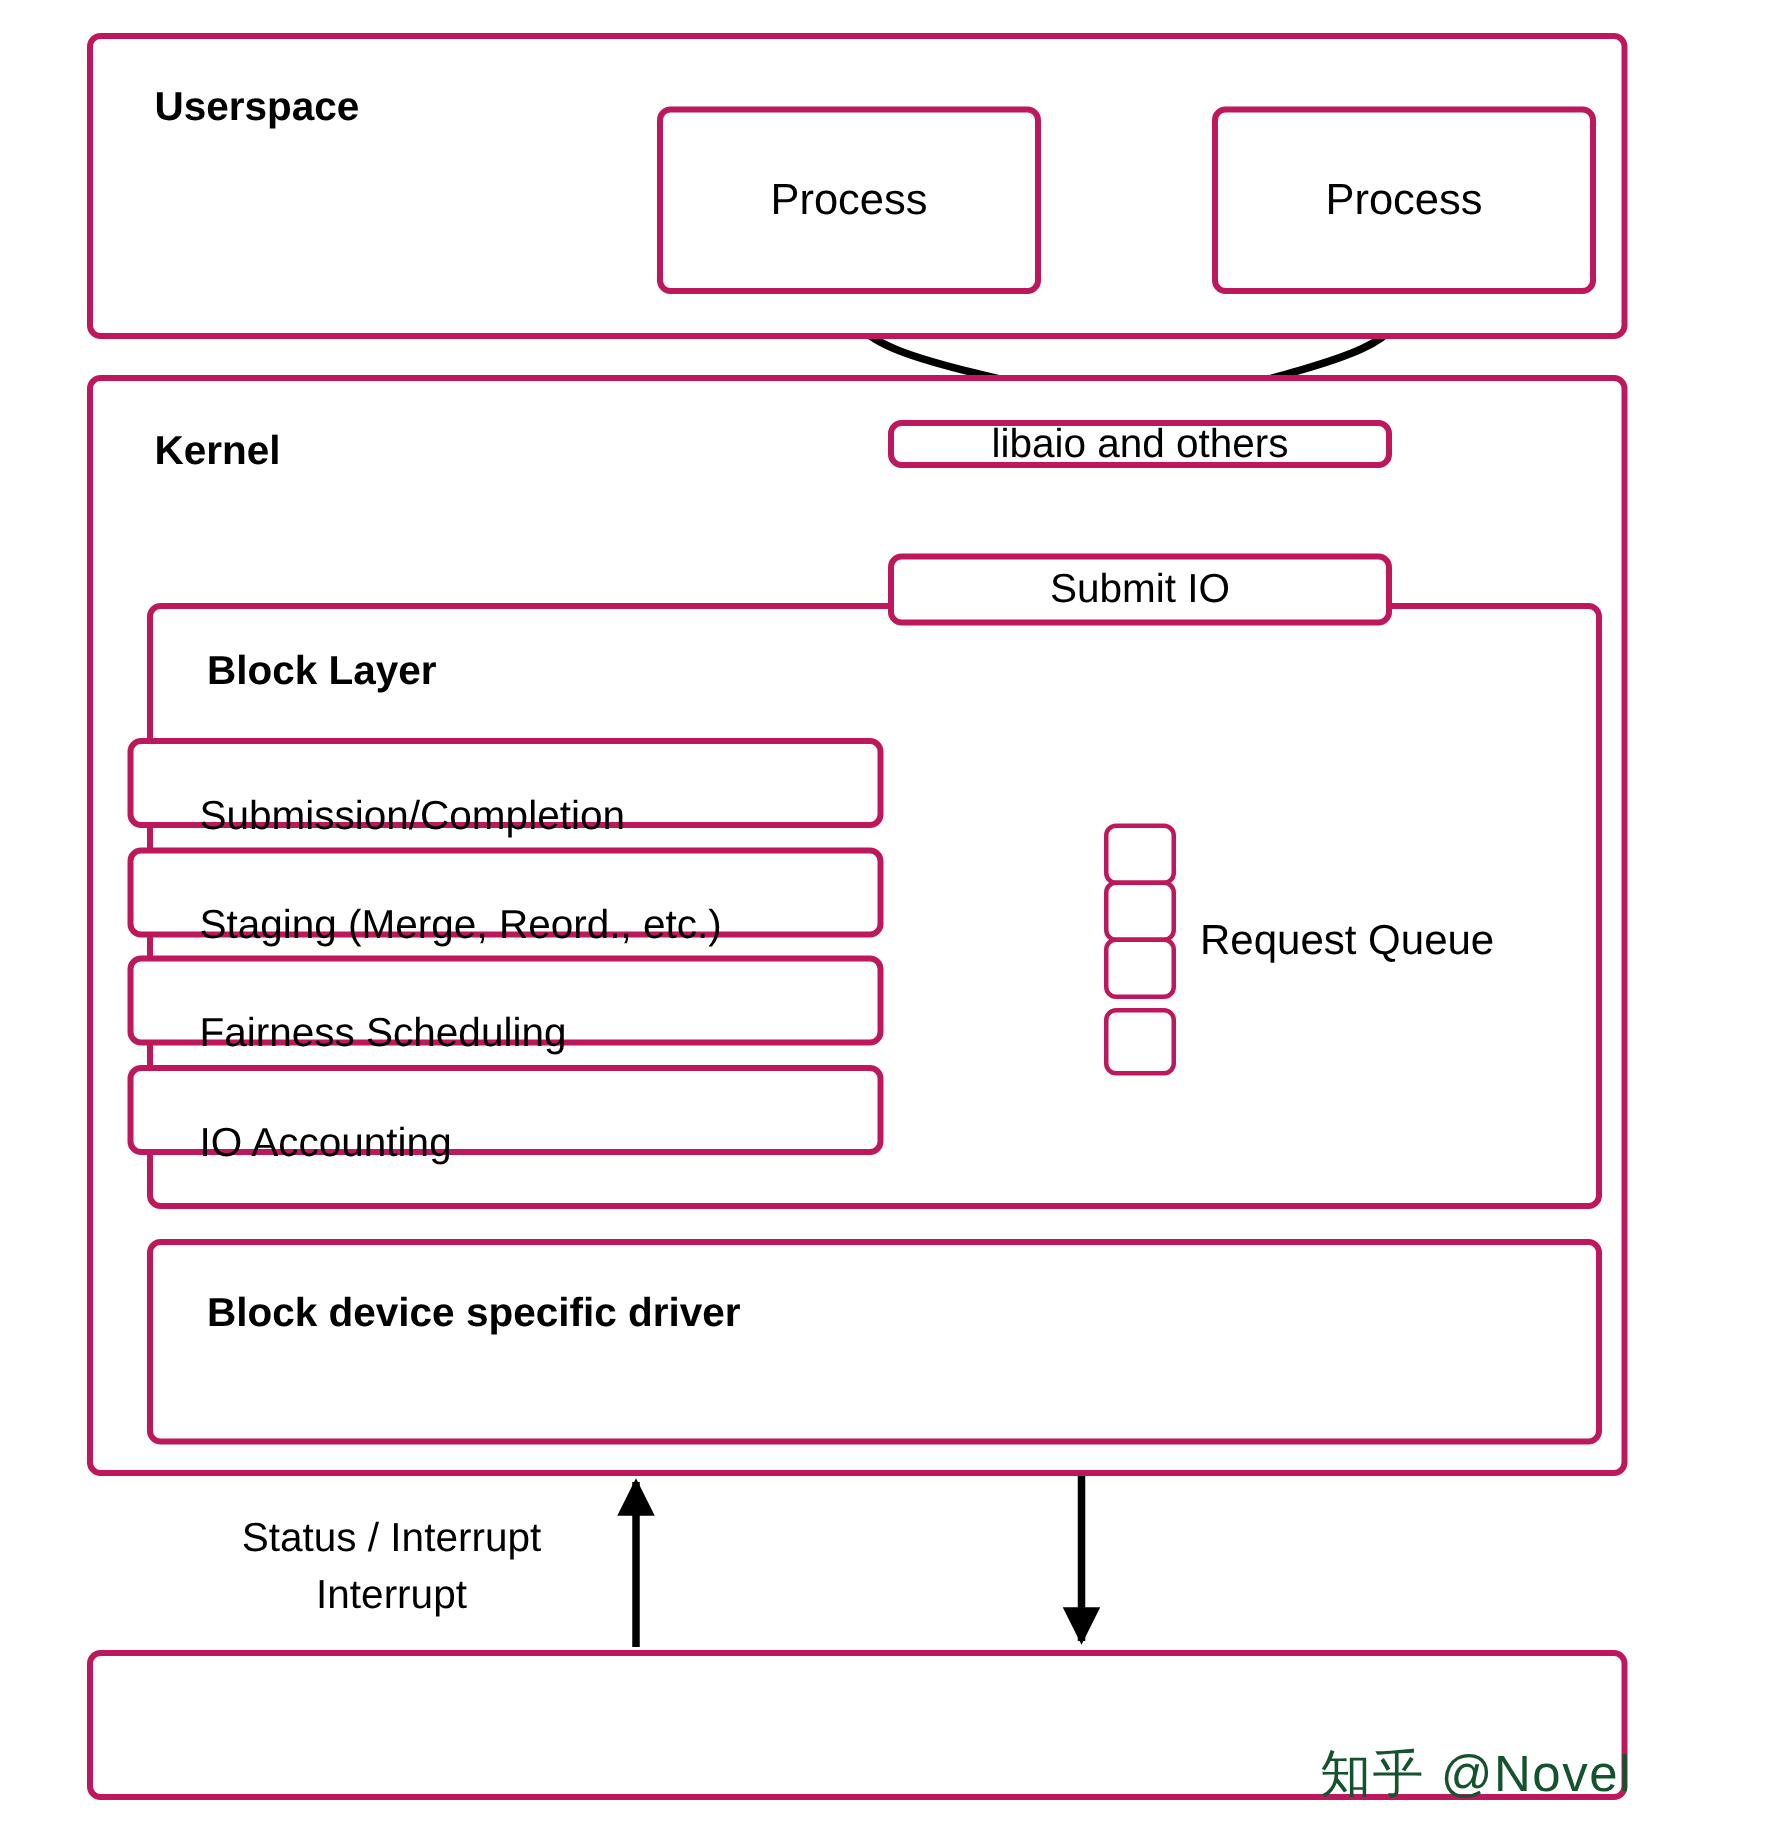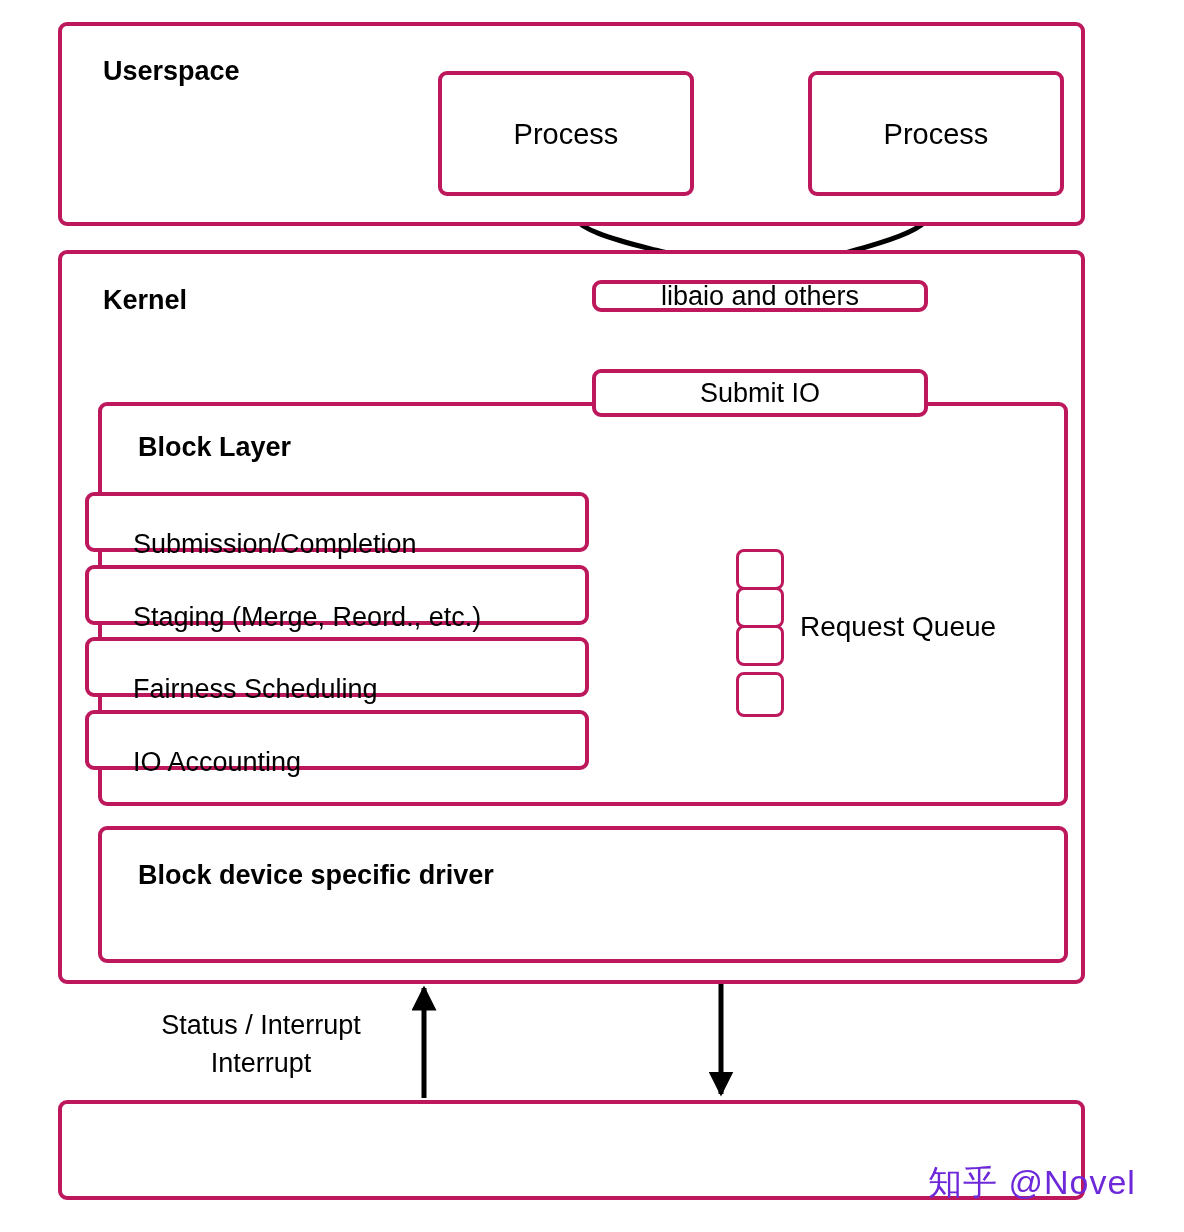--- a/index.html
+++ b/index.html
@@ -149,24 +149,24 @@
     text-align: center;
     font-size: 27px;
     line-height: 1.42;
     white-space: normal;
     z-index: 9;
   }
 
   
   #watermark {
     position: absolute;
-    left: 928px;
+    left: 880px;
     top: 1160px;
     font-size: 34px;
-    color: #6d28d9;
+    color: #14532d;
     letter-spacing: 1px;
     z-index: 14;
     white-space: nowrap;
   }
 </style>
 </head>
 <body>
 
 <div id="stage">
 

